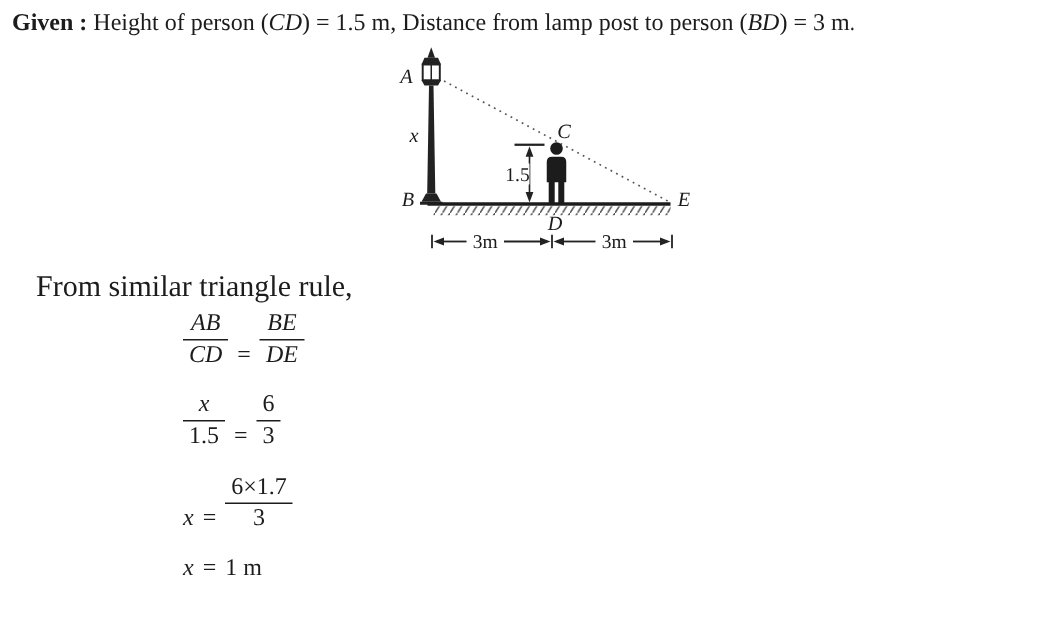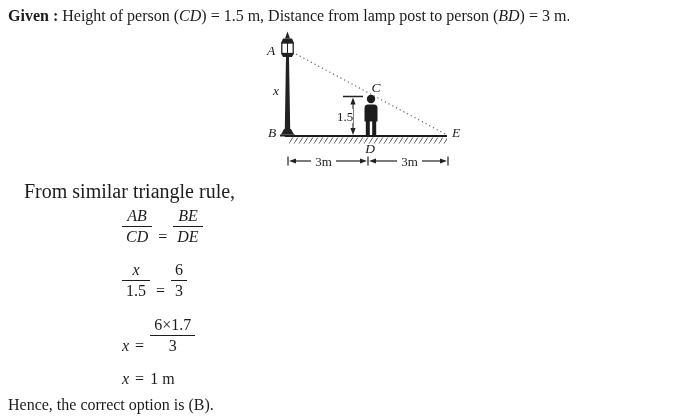--- a/index.html
+++ b/index.html
@@ -175,15 +175,14 @@
       <span class="den">3</span>
     </span>
   </div>
 
   <div class="eq" style="top:370px">
     <span class="var">x</span>
     <span class="rel">=</span>
     <span>1 m</span>
   </div>
 
-  <div class="conclusion">Hence, the correct option is (B).</div>
 
 </div>
 
 </body></html>

